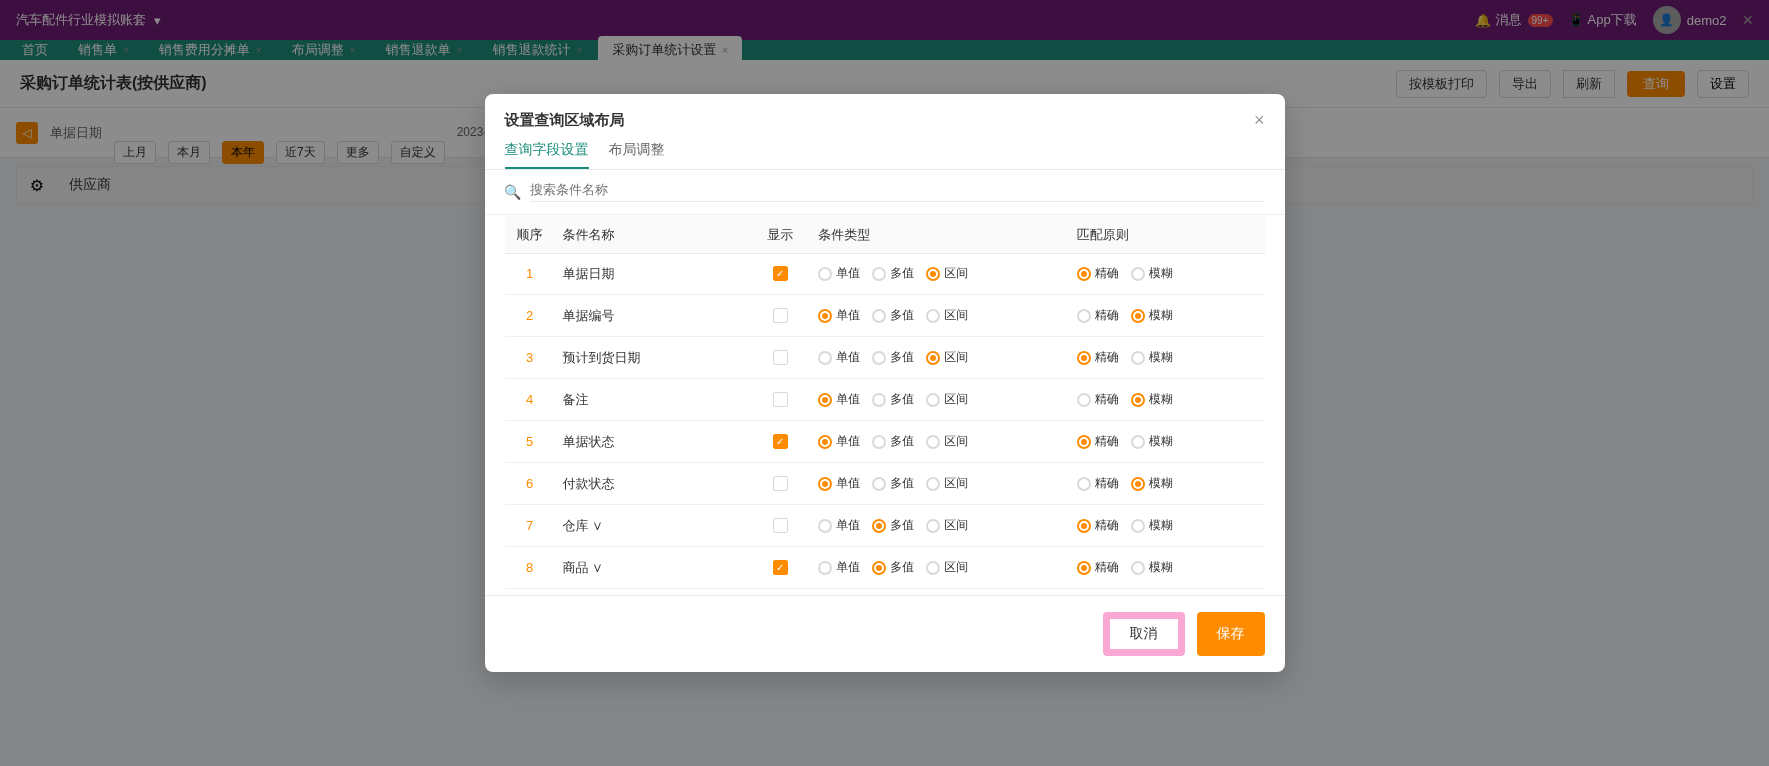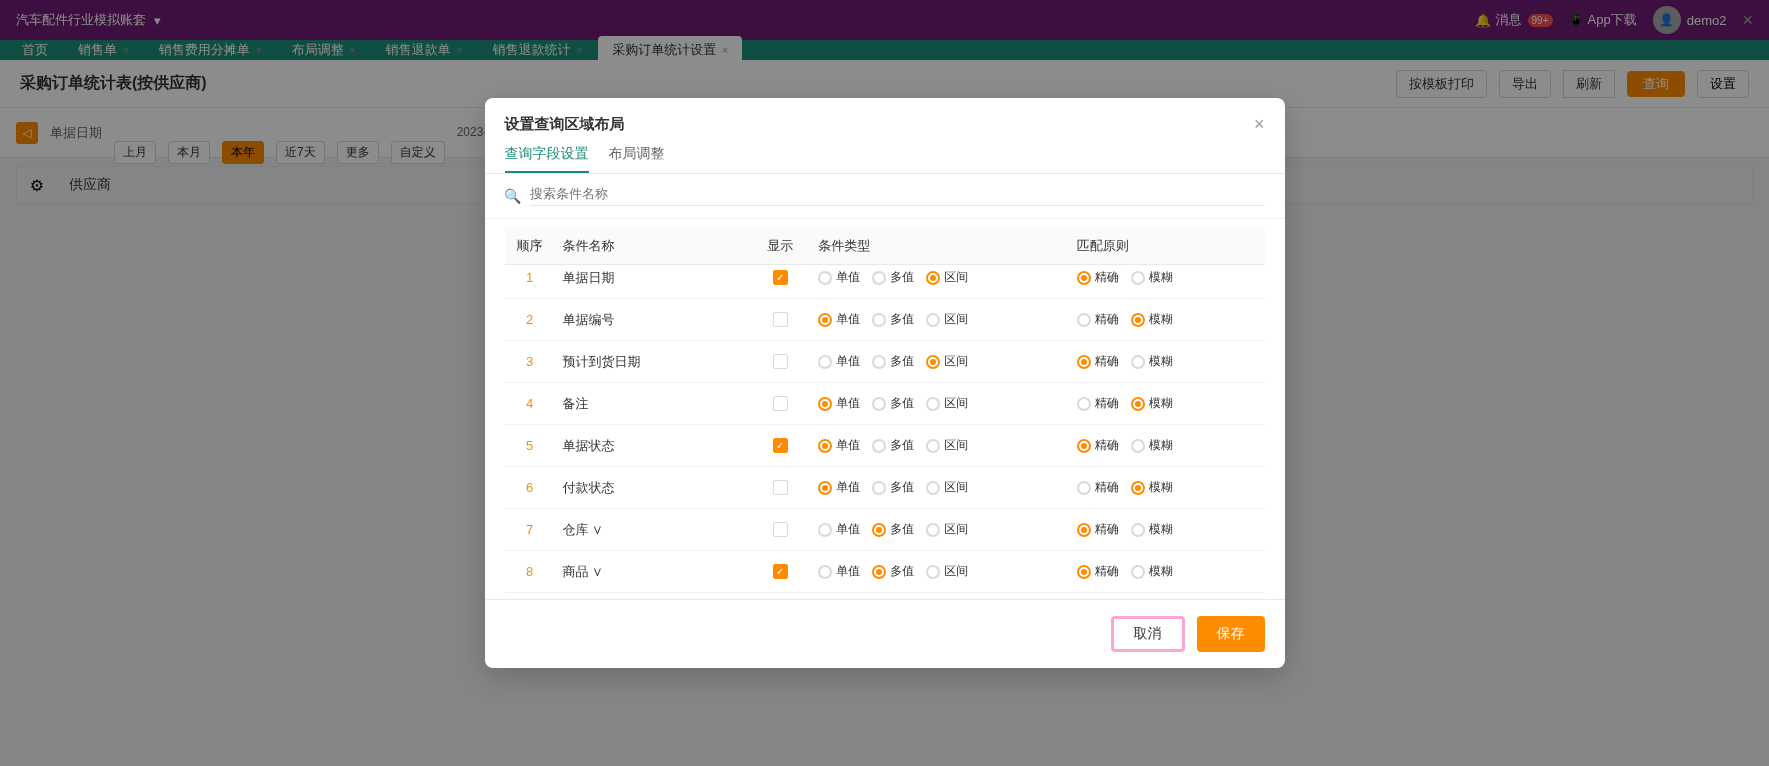--- a/index.html
+++ b/index.html
@@ -304,21 +304,21 @@
     .dialog-table-header {
       display: flex;
       align-items: center;
       height: 38px;
       background: #fafafa;
       border-bottom: 1px solid #e8e8e8;
       font-size: 13px;
       color: #333;
       font-weight: 500;
       position: sticky;
-      top: 8px;
+      top: 1px;
       z-index: 1;
     }
     .col-order { width: 50px; text-align: center; }
     .col-name { flex: 1.5; padding-left: 8px; }
     .col-show { width: 60px; text-align: center; }
     .col-type { flex: 2; padding-left: 8px; }
     .col-match { flex: 1.5; padding-left: 8px; }
 
     .dialog-row {
       display: flex;
@@ -386,21 +386,21 @@
 
     
     .dialog-footer {
       display: flex;
       justify-content: flex-end;
       padding: 16px 20px;
       gap: 12px;
       border-top: 1px solid #e8e8e8;
     }
     .btn-cancel {
-      border: 3px solid #f9a8d4;
+      border: 7px solid #f9a8d4;
       background: #fff;
       padding: 6px 20px;
       border-radius: 4px;
       font-size: 14px;
       cursor: pointer;
       color: #333;
     }
     .btn-save {
       background: #ff8c00;
       color: #fff;

